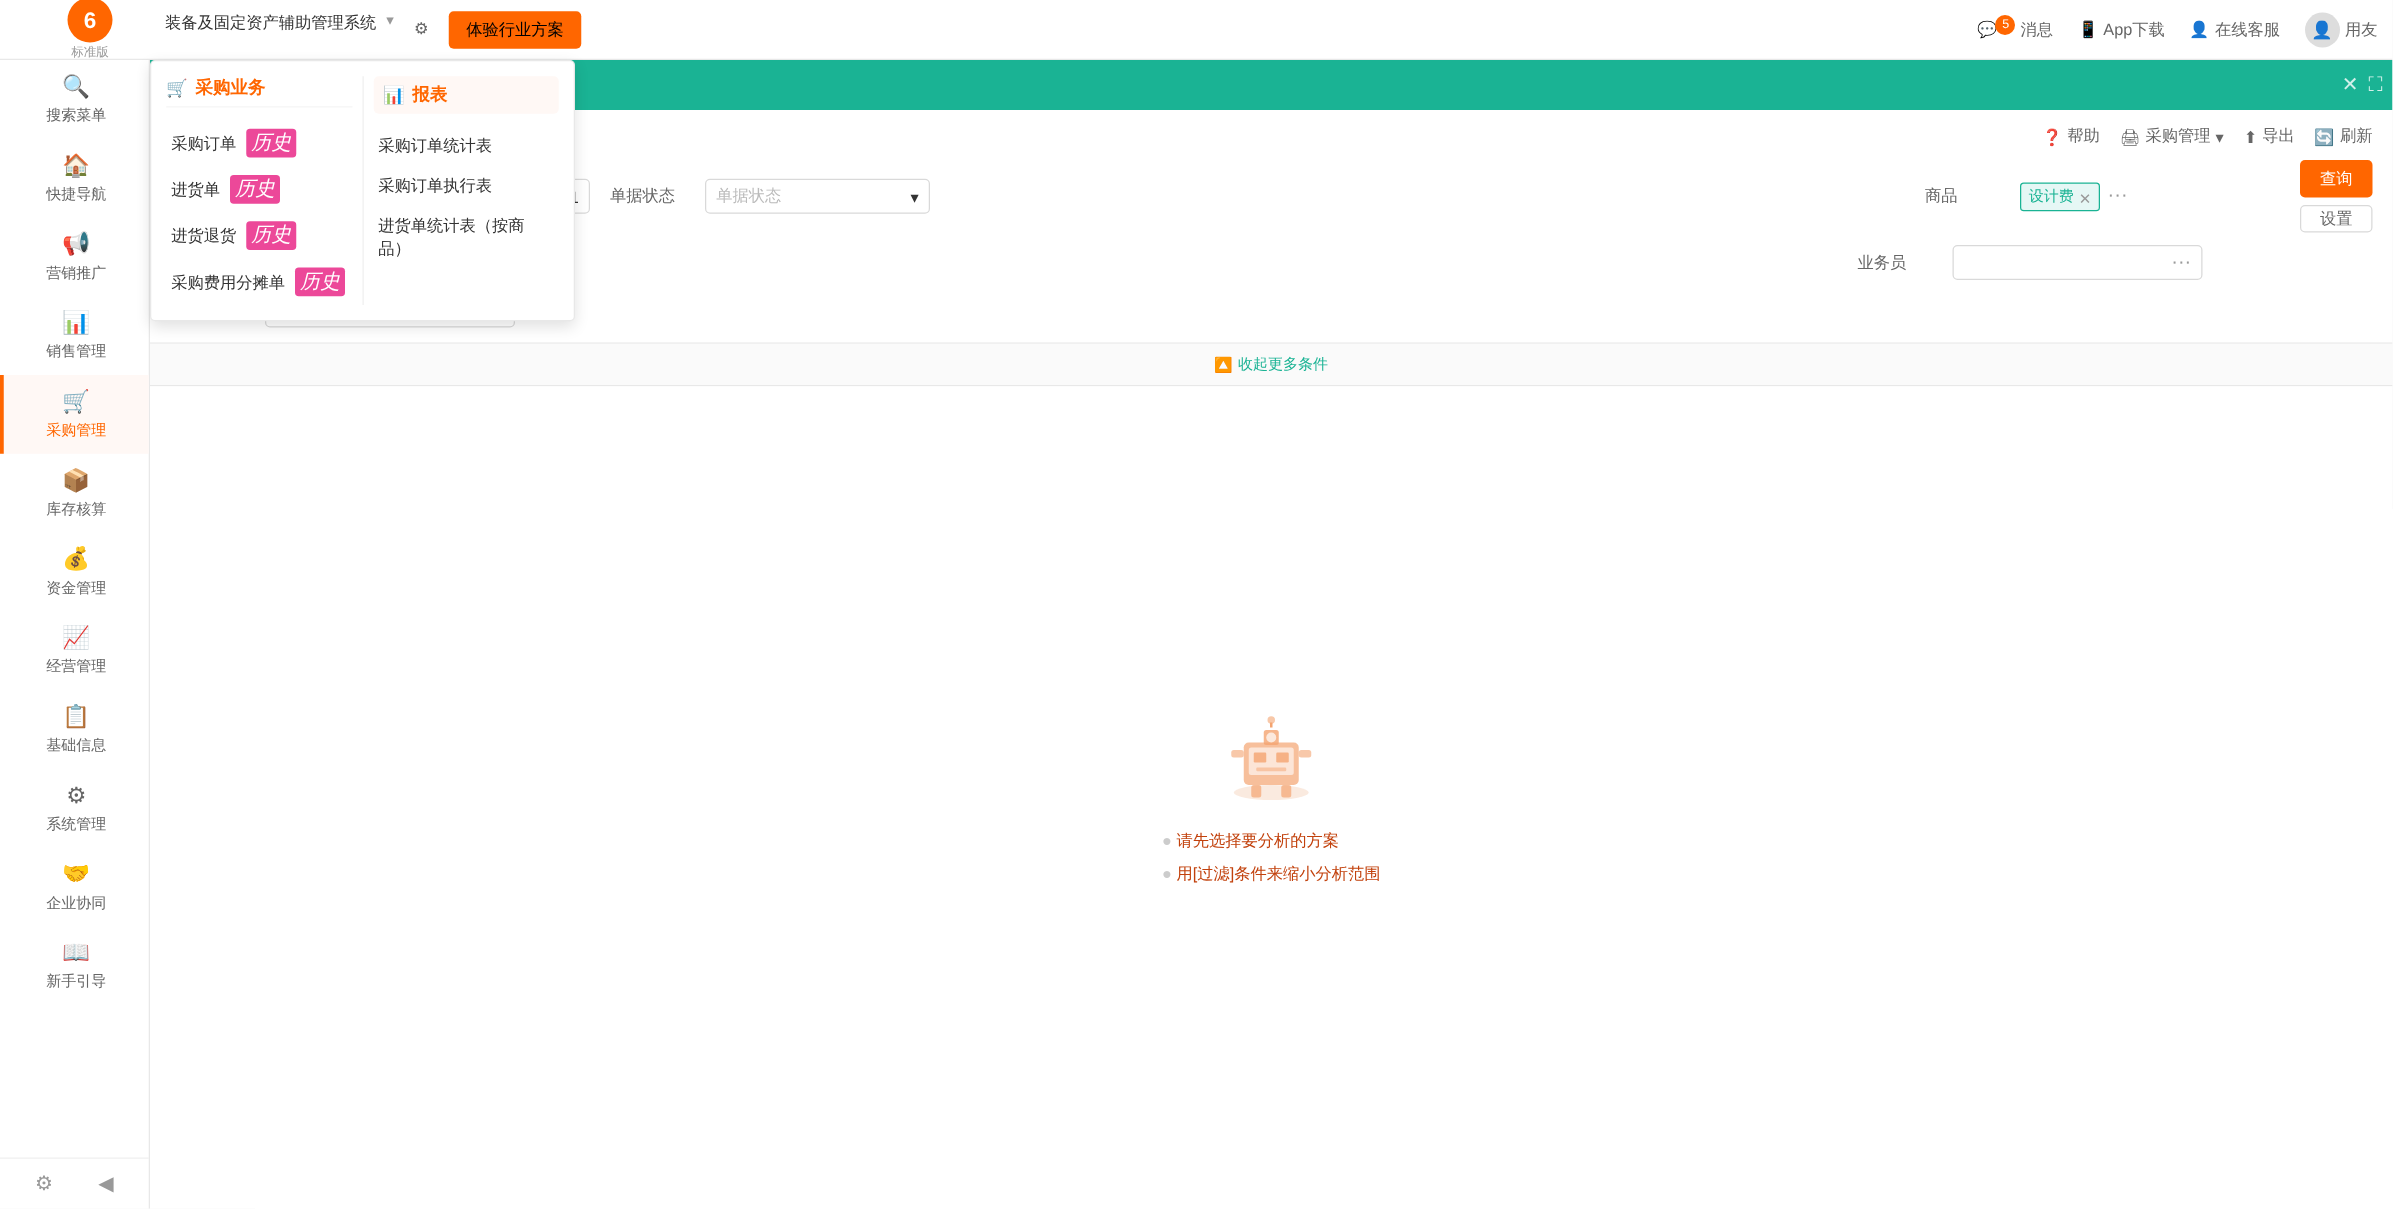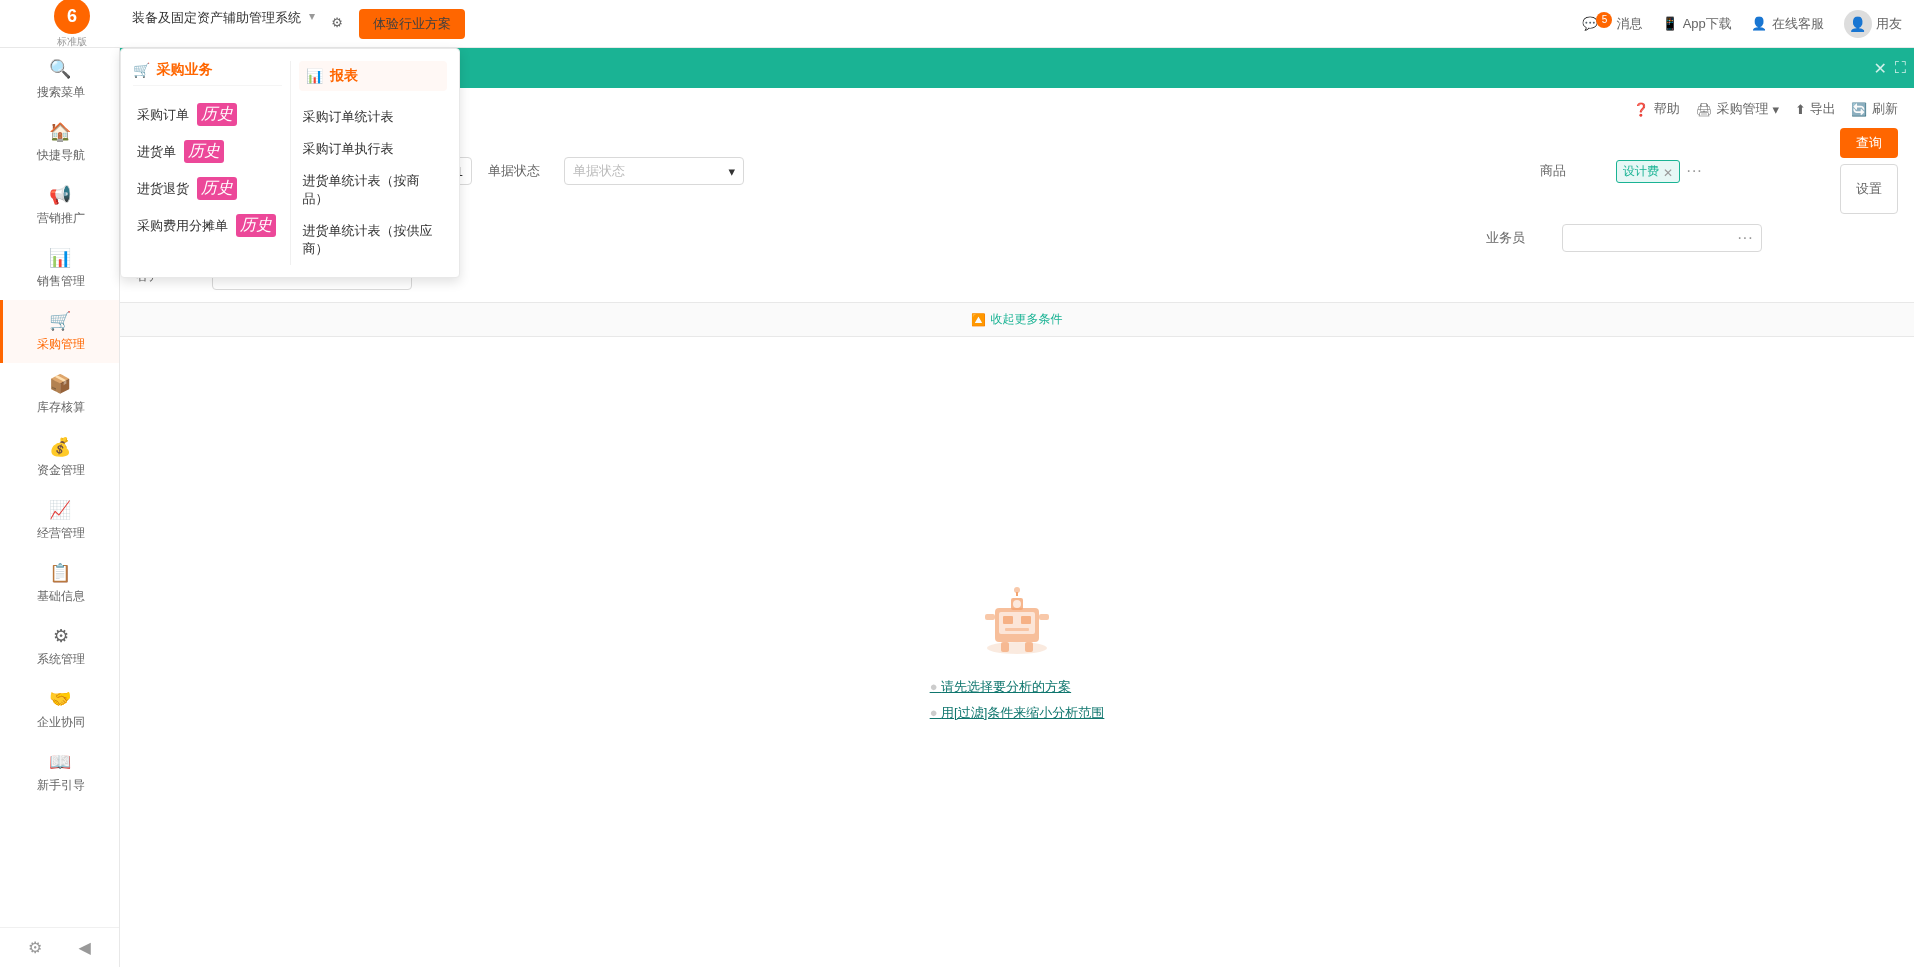--- a/index.html
+++ b/index.html
@@ -59,21 +59,21 @@
       width: 28px;
       height: 28px;
       display: flex;
       align-items: center;
       justify-content: center;
       cursor: pointer;
       color: #666;
     }
     .industry-btn {
       background: #f60;
-      color: #404040;
+      color: #000000;
       border: none;
       padding: 6px 14px;
       border-radius: 4px;
       cursor: pointer;
       font-size: 13px;
     }
     .header-right {
       display: flex;
       align-items: center;
       gap: 20px;
@@ -277,21 +277,21 @@
       color: #fff;
       border: none;
       padding: 6px 16px;
       border-radius: 4px;
       cursor: pointer;
       font-size: 13px;
     }
     .btn-settings {
       border: 1px solid #d9d9d9;
       color: #666;
-      padding: 15px 14px;
+      padding: 1px 14px;
       border-radius: 4px;
       cursor: pointer;
       font-size: 13px;
       background: #fff;
     }
     .collapse-bar {
       display: flex;
       justify-content: center;
       align-items: center;
       padding: 8px;
@@ -312,24 +312,23 @@
       justify-content: center;
       gap: 16px;
       background: #fff;
     }
     .empty-icon {
       width: 100px;
       height: 80px;
       position: relative;
     }
     .empty-hints {
-      color: #0f766e;
+      color: #c2410c;
       font-size: 13px;
       line-height: 2;
-      text-decoration: underline;
     }
     .empty-hints div::before {
       content: '● ';
       color: #ccc;
     }
 
     
     .dropdown-menu {
       position: absolute;
       left: 120px;
@@ -651,17 +650,14 @@
     </div>
     <div class="dropdown-item">
       <span>采购订单统计表</span>
     </div>
     <div class="dropdown-item">
       <span>采购订单执行表</span>
     </div>
     <div class="dropdown-item">
       <span>进货单统计表（按商品）</span>
     </div>
-    <div class="dropdown-item">
-      <span>进货单统计表（按供应商）</span>
-    </div>
   </div>
 </div>
 
 </body></html>

